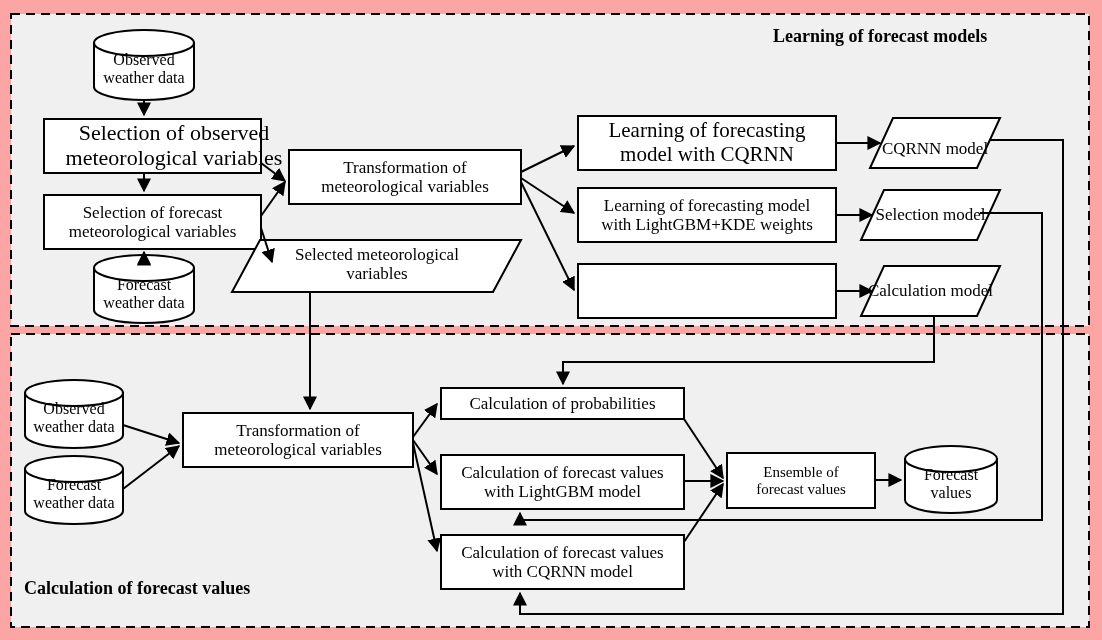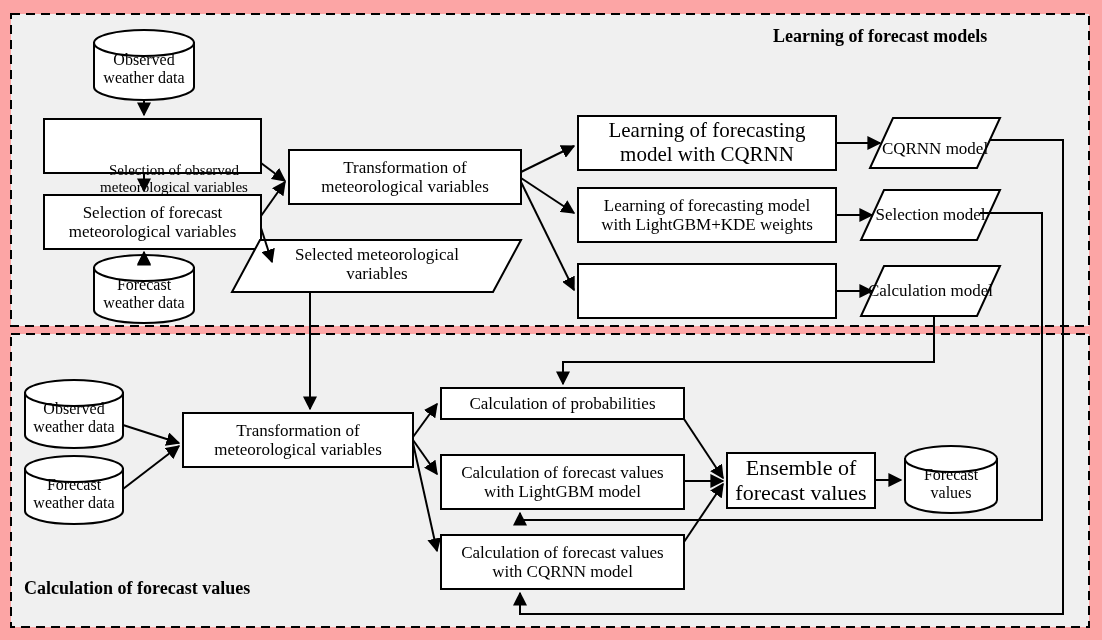--- a/index.html
+++ b/index.html
@@ -116,21 +116,21 @@
 
     <line x1="875" y1="480" x2="901" y2="480" stroke="#000" stroke-width="2" marker-end="url(#arrow)"></line>
   </svg>
 
   <div class="sec-title" style="left:773px;top:26px;font-size:18px;">Learning of forecast models</div>
   <div class="sec-title" style="left:24px;top:578px;font-size:18px;">Calculation of forecast values</div>
 
   <div class="node-label" style="left:94px;top:40px;width:100px;height:58px;font-size:16px;white-space:pre-line;">Observed
 weather data</div>
 
-  <div class="node-label" style="left:44px;top:119px;width:260px;height:54px;font-size:15px;white-space:pre-line;margin-top:33px;">Selection of observed
+  <div class="node-label" style="left:44px;top:119px;width:260px;height:54px;font-size:22px;white-space:pre-line;">Selection of observed
 meteorological variables</div>
 
   <div class="node-label" style="left:44px;top:195px;width:217px;height:54px;font-size:17px;white-space:pre-line;border-radius:19px;">Selection of forecast
 meteorological variables</div>
 
   <div class="node-label" style="left:94px;top:265px;width:100px;height:58px;font-size:16px;white-space:pre-line;">Forecast
 weather data</div>
 
   <div class="node-label" style="left:289px;top:150px;width:232px;height:54px;font-size:17px;white-space:pre-line;">Transformation of
 meteorological variables</div>
@@ -161,19 +161,19 @@
 meteorological variables</div>
 
   <div class="node-label" style="left:441px;top:388px;width:243px;height:31px;font-size:17px;">Calculation of probabilities</div>
 
   <div class="node-label" style="left:441px;top:455px;width:243px;height:54px;font-size:17px;white-space:pre-line;">Calculation of forecast values
 with LightGBM model</div>
 
   <div class="node-label" style="left:441px;top:535px;width:243px;height:54px;font-size:17px;white-space:pre-line;">Calculation of forecast values
 with CQRNN model</div>
 
-  <div class="node-label" style="left:727px;top:453px;width:148px;height:55px;font-size:22px;white-space:pre-line;font-family:Liberation Serif, serif;">Ensemble of
+  <div class="node-label" style="left:727px;top:453px;width:148px;height:55px;font-size:15px;white-space:pre-line;font-family:Liberation Serif, serif;">Ensemble of
 forecast values</div>
 
   <div class="node-label" style="left:905px;top:457px;width:92px;height:54px;font-size:16px;white-space:pre-line;">Forecast
 values</div>
 
 </div>
 
 </body></html>

